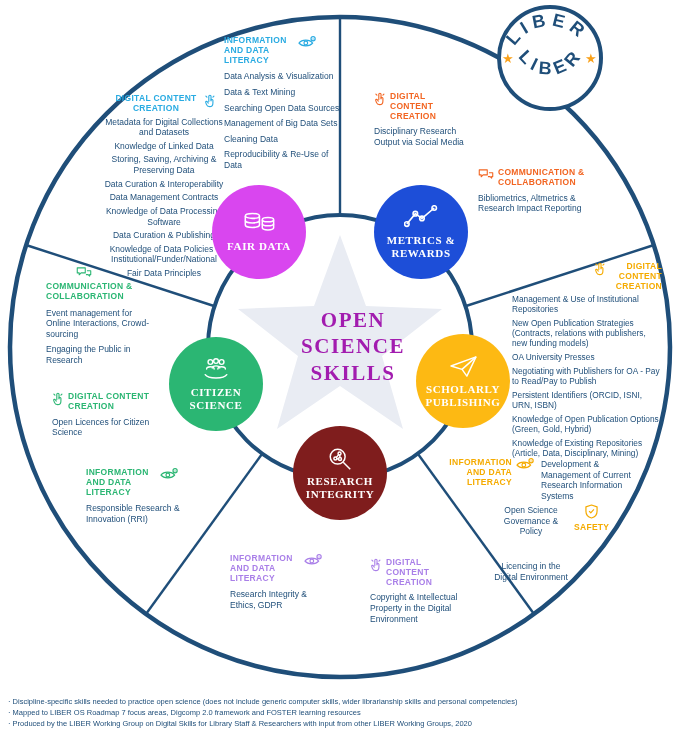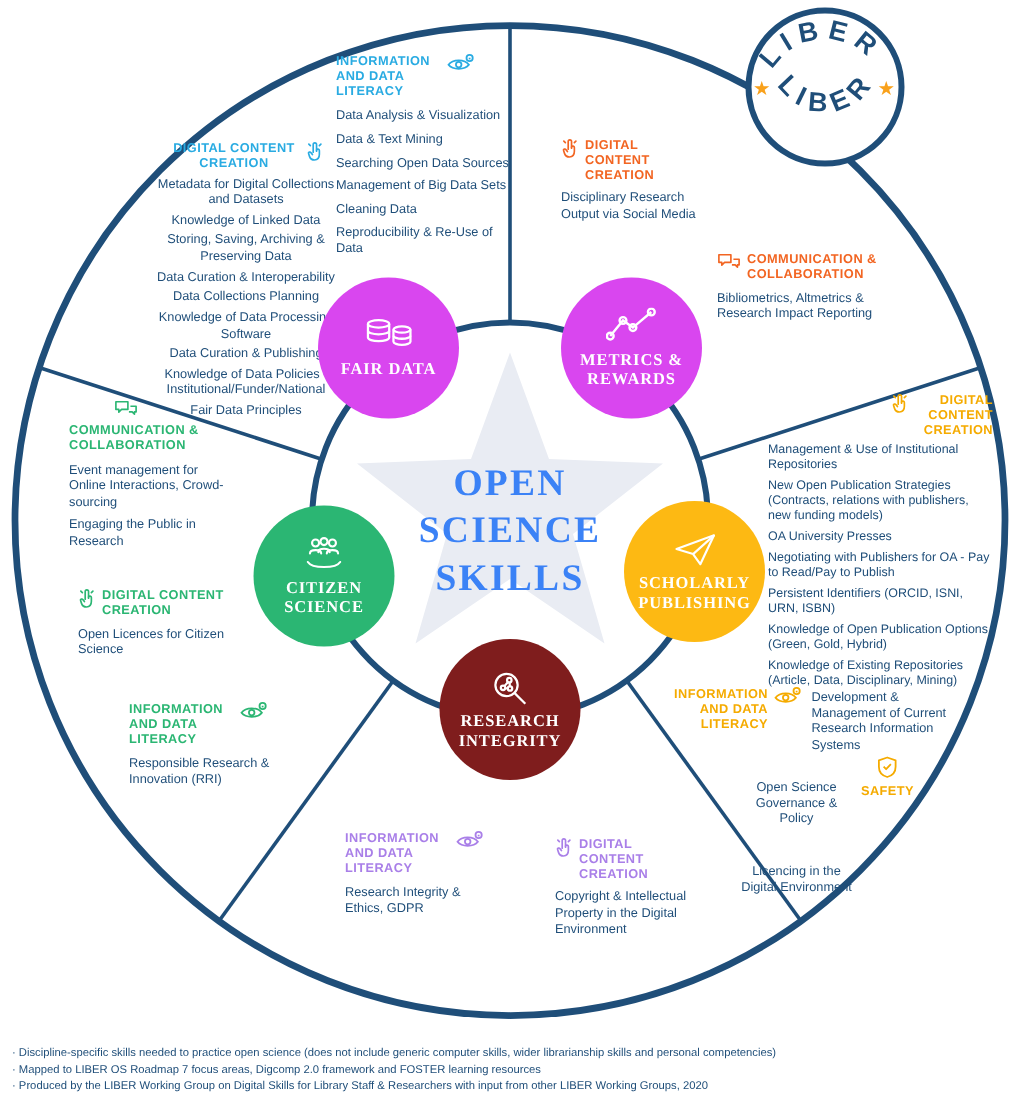--- a/index.html
+++ b/index.html
@@ -4,28 +4,28 @@
 <style>
   *{margin:0;padding:0;box-sizing:border-box}
   html,body{width:680px;height:736px}
   body{position:relative;background:#fff;font-family:"Liberation Sans",sans-serif;color:#1f4e79;overflow:hidden}
   svg.bg{position:absolute;left:0;top:0;z-index:0}
   
   .c-blue{color:#29abe2}.c-orange{color:#f26522}.c-yellow{color:#f5ab00}.c-purple{color:#a97fe8}.c-green{color:#2bb673}
   
   .hub{position:absolute;width:94px;height:94px;border-radius:50%;display:flex;flex-direction:column;align-items:center;justify-content:center;color:#fff;text-align:center;z-index:3}
   .hub-fair{left:212px;top:185px;background:#d946ef}
-  .hub-metrics{left:374px;top:185px;background:#d946ef}
+  .hub-metrics{left:374px;top:185px;background:#1d4ed8}
   .hub-publishing{left:416px;top:334px;background:#fdb913}
   .hub-integrity{left:293px;top:426px;background:#7f1d1d}
   .hub-citizen{left:169px;top:337px;background:#2bb673}
   .hub-label{font-family:"Liberation Serif",serif;font-weight:bold;font-size:11px;line-height:1.15;letter-spacing:.6px;margin-top:3px;width:80px}
   .hub-icon{display:block;height:26px}
   
-  .center-title{position:absolute;left:255px;top:307px;width:170px;text-align:center;font-family:"Liberation Serif",serif;font-weight:bold;font-size:25px;letter-spacing:1.5px;line-height:1.25;color:#3b82f6;z-index:2}
+  .center-title{position:absolute;left:268px;top:307px;width:170px;text-align:center;font-family:"Liberation Serif",serif;font-weight:bold;font-size:21px;letter-spacing:1.5px;line-height:1.25;color:#a21caf;z-index:2}
   
   .liber-logo{position:absolute;left:494px;top:2px;z-index:4}
   .logo-word{font-family:"Liberation Sans",sans-serif;font-weight:bold;fill:#1f4e79;letter-spacing:5px}
   .logo-star{font-size:13px;fill:#f9a11b}
   
   .group{position:absolute;color:#1f4e79;font-size:8.5px;line-height:1.25;z-index:2}
   .g-head{display:flex;gap:4px;font-weight:bold;letter-spacing:.3px;line-height:1.15;align-items:flex-start}
   .g-icon{flex:none;line-height:0}
   .skill-item{margin-top:5px}
   .g0{left:224px;top:36px;width:122px}
@@ -46,21 +46,21 @@
   .g4 .g-label{width:52px}
   .g4 .g-items{margin-top:4px}
   .g4 .skill-item{margin-top:4px;font-size:8.3px;line-height:1.2}
   .g5{left:444px;top:458px;width:192px;display:flex;gap:7px}
   .g5 .g-head{justify-content:flex-end;text-align:right;width:90px;flex:none}
   .g5 .g-label{width:66px}
   .g5 .g-items{width:95px;margin-top:1px}
   .g5 .skill-item{margin-top:0}
   .g6{left:494px;top:500px;width:126px;display:flex;gap:6px}
   .g6 .g-items{width:74px;text-align:center;margin-top:1px}
-  .g6 .skill-item{margin-top:18px}
+  .g6 .skill-item{margin-top:4px}
   .g6 .skill-item + .skill-item{margin-top:24px}
   .safety-col{display:flex;flex-direction:column;align-items:center;gap:3px;font-weight:bold;letter-spacing:.3px;margin-top:4px}
   .g7{left:370px;top:558px;width:116px}
   .g7 .g-label{width:52px}
   .g7 .g-items{margin-top:5px;width:110px}
   .g8{left:230px;top:554px;width:112px}
   .g8 .g-label{width:70px}
   .g8 .g-items{margin-top:6px;width:100px}
   .g9{left:86px;top:468px;width:122px}
   .g9 .g-label{width:70px}
@@ -193,21 +193,21 @@
           <path d="M5.6 8.6V2.6a1.3 1.3 0 0 1 2.6 0v5.2"></path>
           <path d="M8.2 6.8c.4-1 2.2-.8 2.2.4v3c0 2.8-1.5 4.4-3.8 4.4-2 0-3.2-.9-3.8-2.6l-.8-2.4c-.4-1.1 1.2-1.7 1.9-.7l1.1 1.5"></path>
           <path d="M3.4 3.4 2.2 2.2M10.4 3.4l1.2-1.2"></path>
         </svg></span>
   </div>
   <div class="g-items">
       <div class="skill-item">Metadata for Digital Collections and Datasets</div>
       <div class="skill-item">Knowledge of Linked Data</div>
       <div class="skill-item">Storing, Saving, Archiving &amp; Preserving Data</div>
       <div class="skill-item">Data Curation &amp; Interoperability</div>
-      <div class="skill-item">Data Collections Planning</div>
+      <div class="skill-item">Data Management Contracts</div>
       <div class="skill-item">Knowledge of Data Processing Software</div>
       <div class="skill-item">Data Curation &amp; Publishing</div>
       <div class="skill-item">Knowledge of Data Policies - Institutional/Funder/National</div>
       <div class="skill-item">Fair Data Principles</div>
     </div>
 </div>
 
 <div class="group g2">
   <div class="g-head c-orange">
     <span class="g-icon"><svg viewBox="0 0 14 16" width="12" height="14" fill="none" stroke="currentColor" stroke-width="1.3" stroke-linecap="round" stroke-linejoin="round">

